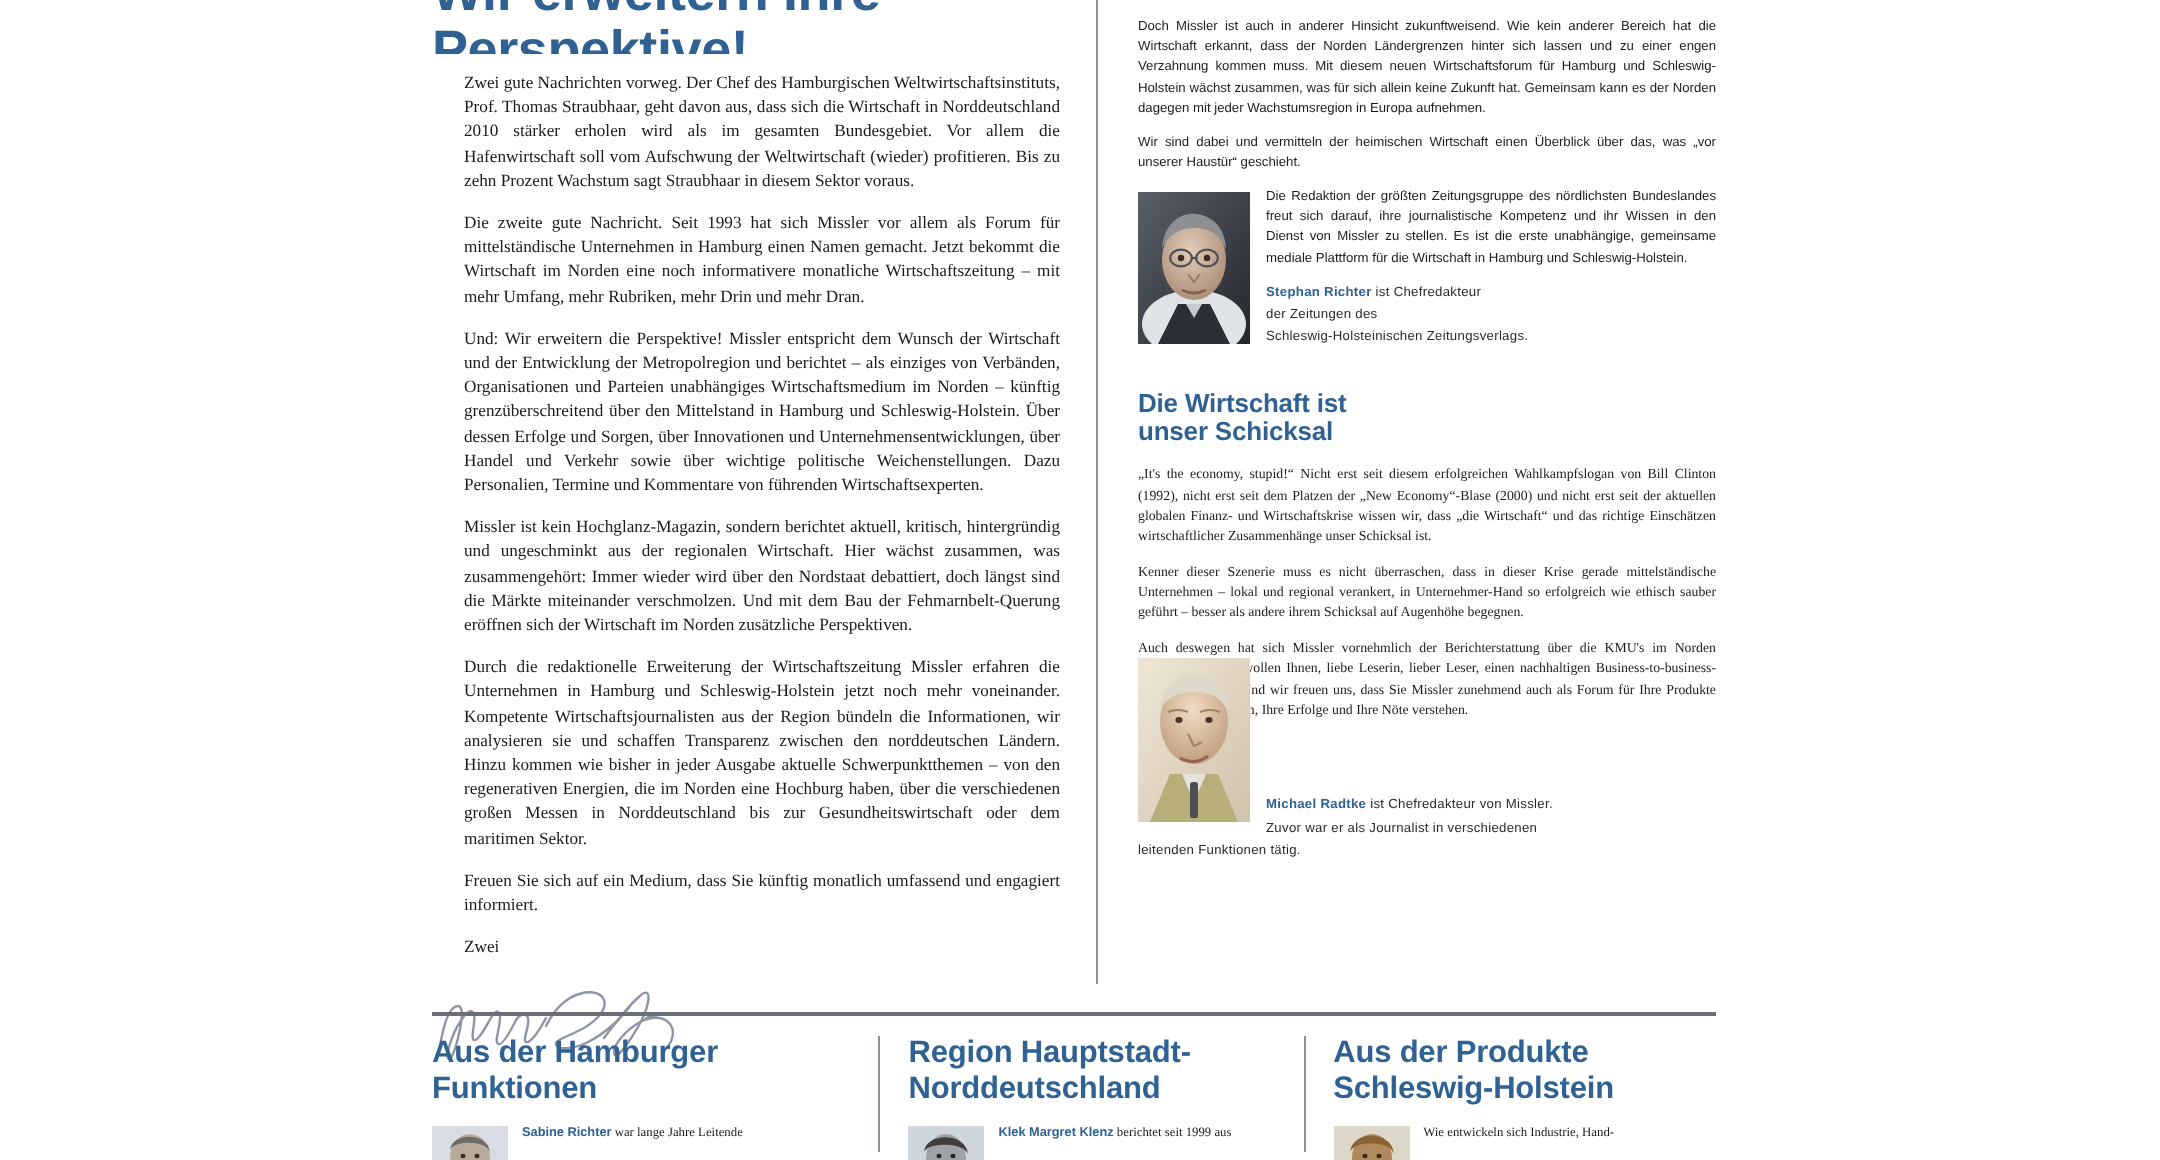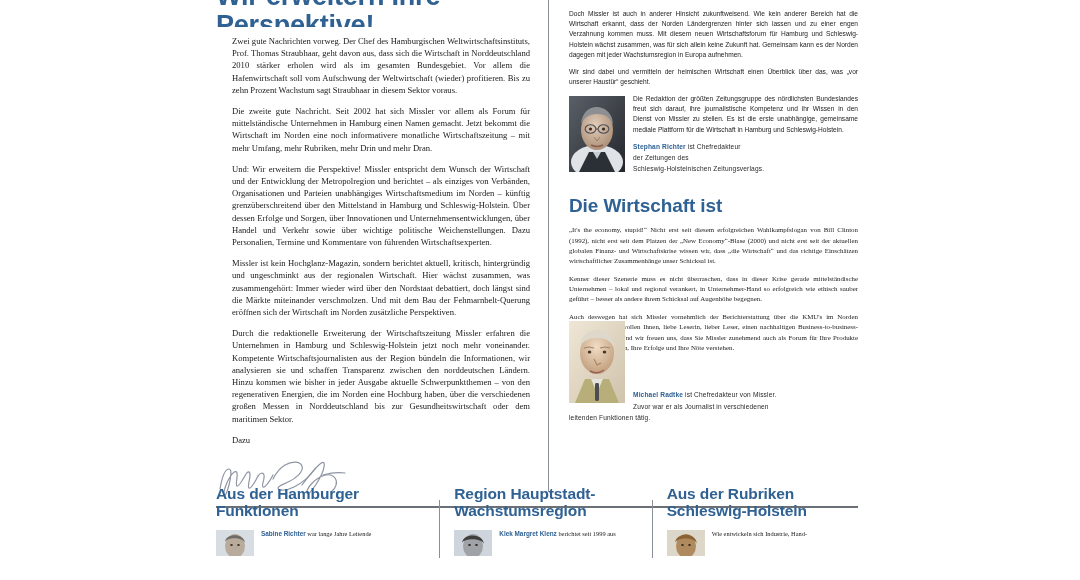--- a/index.html
+++ b/index.html
@@ -56,21 +56,21 @@
     margin-top: -18px;
     margin-bottom: 8px;
     height: 45px;
     overflow: hidden;
   }
 
   h2.subhead {
     color: #2f6193;
     font-family: "Liberation Sans", sans-serif;
     font-weight: 600;
-    font-size: 19px;
+    font-size: 13px;
     line-height: 1.14;
     margin: 0 0 9px 0;
     letter-spacing: -0.1px;
   }
 
   p.body-l {
     font-family: "Liberation Serif", serif;
     font-size: 8.6px;
     line-height: 1.42;
     color: #1a1a1a;
@@ -135,24 +135,23 @@
 
   
   .hrule {
     position: absolute;
     left: 216px; top: 506px;
     width: 642px; height: 2px;
     background: #6b7077;
   }
   .bottom-area {
     position: absolute;
-    left: 216px; top: 496px;
+    left: 216px; top: 518px;
     width: 642px; height: 62px;
     display: flex;
-    align-items: flex-end;
   }
   .bcol {
     position: relative;
     padding-right: 14px;
   }
   .bcol.c1 { width: 224px; }
   .bcol.c2 { width: 212px; padding-left: 14px; }
   .bcol.c3 { width: 206px; padding-left: 14px; }
   .bdiv {
     width: 1px; background: #8a8f96; height: 58px; flex: 0 0 1px;
@@ -192,25 +191,26 @@
 
     <div class="col-left">
       <div class="headline-clip">
         <h1 class="headline">
           <span>Wir erweitern Ihre</span><br>
           <span>Perspektive!</span>
         </h1>
       </div>
 
       <p class="body-l">Zwei gute Nachrichten vorweg. Der Chef des Hamburgischen Weltwirtschaftsinstituts, Prof. Thomas Straubhaar, geht davon aus, dass sich die Wirtschaft in Norddeutschland 2010 stärker erholen wird als im gesamten Bundesgebiet. Vor allem die Hafenwirtschaft soll vom Aufschwung der Weltwirtschaft (wieder) profitieren. Bis zu zehn Prozent Wachstum sagt Straubhaar in diesem Sektor voraus.</p>
-      <p class="body-l">Die zweite gute Nachricht. Seit 2002 hat sich Missler vor allem als Forum für mittelständische Unternehmen in Hamburg einen Namen gemacht. Jetzt bekommt die Wirtschaft im Norden eine noch informativere monatliche Wirtschaftszeitung – mit mehr Umfang, mehr Rubriken, mehr Drin und mehr Dran.</p>
+      <p class="body-l">Die zweite gute Nachricht. Seit 1993 hat sich Missler vor allem als Forum für mittelständische Unternehmen in Hamburg einen Namen gemacht. Jetzt bekommt die Wirtschaft im Norden eine noch informativere monatliche Wirtschaftszeitung – mit mehr Umfang, mehr Rubriken, mehr Drin und mehr Dran.</p>
       <p class="body-l">Und: Wir erweitern die Perspektive! Missler entspricht dem Wunsch der Wirtschaft und der Entwicklung der Metropolregion und berichtet – als einziges von Verbänden, Organisationen und Parteien unabhängiges Wirtschaftsmedium im Norden – künftig grenzüberschreitend über den Mittelstand in Hamburg und Schleswig-Holstein. Über dessen Erfolge und Sorgen, über Innovationen und Unternehmensentwicklungen, über Handel und Verkehr sowie über wichtige politische Weichenstellungen. Dazu Personalien, Termine und Kommentare von führenden Wirtschaftsexperten.</p>
       <p class="body-l">Missler ist kein Hochglanz-Magazin, sondern berichtet aktuell, kritisch, hintergründig und ungeschminkt aus der regionalen Wirtschaft. Hier wächst zusammen, was zusammengehört: Immer wieder wird über den Nordstaat debattiert, doch längst sind die Märkte miteinander verschmolzen. Und mit dem Bau der Fehmarnbelt-Querung eröffnen sich der Wirtschaft im Norden zusätzliche Perspektiven.</p>
       <p class="body-l">Durch die redaktionelle Erweiterung der Wirtschaftszeitung Missler erfahren die Unternehmen in Hamburg und Schleswig-Holstein jetzt noch mehr voneinander. Kompetente Wirtschaftsjournalisten aus der Region bündeln die Informationen, wir analysieren sie und schaffen Transparenz zwischen den norddeutschen Ländern. Hinzu kommen wie bisher in jeder Ausgabe aktuelle Schwerpunktthemen – von den regenerativen Energien, die im Norden eine Hochburg haben, über die verschiedenen großen Messen in Norddeutschland bis zur Gesundheitswirtschaft oder dem maritimen Sektor.</p>
-      <p class="body-l">Dazu</p>
+      <p class="body-l">Freuen Sie sich auf ein Medium, dass Sie künftig monatlich umfassend und engagiert informiert.</p>
+      <p class="body-l">Zwei</p>
 
       <div class="signature">
         <svg width="140" height="44" viewBox="0 0 140 44" aria-hidden="true">
           <g fill="none" stroke="#8e95a3" stroke-width="1.2" stroke-linecap="round" stroke-linejoin="round">
             <path d="M4 34 C6 22, 9 14, 13 14 C16 14, 15 22, 13 30 C11 38, 9 42, 8 40 C7 38, 10 28, 14 22 C17 17, 20 15, 21 18 C22 22, 19 30, 21 31 C23 32, 27 24, 30 19 C32 16, 34 16, 34 20 C34 25, 31 32, 33 33 C35 34, 39 27, 42 21"></path>
             <path d="M42 21 C44 18, 47 17, 48 20 C49 24, 45 31, 47 32 C49 33, 54 26, 57 20"></path>
             <path d="M57 24 C60 18, 64 13, 69 10 C76 6, 84 6, 86 11 C88 17, 79 24, 72 27 C66 30, 62 31, 62 33 C62 36, 70 36, 78 32 C86 28, 94 21, 99 14"></path>
             <path d="M86 30 C92 22, 99 13, 104 9 C107 6, 109 7, 108 12 C107 19, 100 30, 96 35 C93 39, 91 40, 91 37 C91 33, 97 26, 104 22 C110 19, 116 19, 119 23 C122 27, 120 33, 116 36"></path>
             <path d="M107 20 C114 18, 122 17, 129 18"></path>
           </g>
@@ -258,20 +258,21 @@
         <p class="byline">
           <b>Stephan Richter</b>
           <span>ist Chefredakteur</span><br>
           <span>der Zeitungen des</span><br>
           <span>Schleswig-Holsteinischen Zeitungsverlags.</span>
         </p>
       </div>
 
       <h2 class="subhead" style="margin-top:14px;">
         <span>Die Wirtschaft ist</span><br>
+        <span>unser Schicksal</span>
       </h2>
 
       <p class="body-r-serif">„It's the economy, stupid!“ Nicht erst seit diesem erfolgreichen Wahlkampfslogan von Bill Clinton (1992), nicht erst seit dem Platzen der „New Economy“-Blase (2000) und nicht erst seit der aktuellen globalen Finanz- und Wirtschaftskrise wissen wir, dass „die Wirtschaft“ und das richtige Einschätzen wirtschaftlicher Zusammenhänge unser Schicksal ist.</p>
       <p class="body-r-serif">Kenner dieser Szenerie muss es nicht überraschen, dass in dieser Krise gerade mittelständische Unternehmen – lokal und regional verankert, in Unternehmer-Hand so erfolgreich wie ethisch sauber geführt – besser als andere ihrem Schicksal auf Augenhöhe begegnen.</p>
 
       <div class="portrait-wrap">
         <p class="body-r-serif" style="margin-bottom:2px;">
           <span>Auch deswegen hat sich Missler vornehmlich der Berichterstattung über die KMU's im Norden verschrieben. Wir wollen Ihnen, liebe Leserin, lieber Leser, einen nachhaltigen Business-to-business-Mehrwert liefern. Und wir freuen uns, dass Sie Missler zunehmend auch als Forum für Ihre Produkte und Dienstleistungen, Ihre Erfolge und Ihre Nöte verstehen.</span>
         </p>
         <div class="portrait portrait2" style="margin-top:-34px;">
@@ -335,21 +336,21 @@
           <span>war lange Jahre Leitende</span>
         </p>
       </div>
     </div>
 
     <div class="bdiv"></div>
 
     <div class="bcol c2">
       <h3 class="bhead">
         <span>Region Hauptstadt-</span><br>
-        <span>Wachstumsregion</span>
+        <span>Norddeutschland</span>
       </h3>
       <div class="bitem">
         <div class="bthumb">
           <svg width="38" height="26" viewBox="0 0 38 26" aria-hidden="true">
             <rect width="38" height="26" fill="#cfd5dc"></rect>
             <ellipse cx="19" cy="16" rx="10" ry="12" fill="#9fa2a6"></ellipse>
             <path d="M8 13 C9 3, 29 3, 30 14 C28 8, 10 8, 8 13 Z" fill="#3f3e3d"></path>
             <ellipse cx="15.5" cy="15" rx="1.3" ry="1.1" fill="#2b2520"></ellipse>
             <ellipse cx="22.5" cy="15" rx="1.3" ry="1.1" fill="#2b2520"></ellipse>
           </svg>
@@ -358,21 +359,21 @@
           <b>Klek Margret Klenz</b>
           <span>berichtet seit 1999 aus</span>
         </p>
       </div>
     </div>
 
     <div class="bdiv"></div>
 
     <div class="bcol c3">
       <h3 class="bhead">
-        <span>Aus der Rubriken</span><br>
+        <span>Aus der Produkte</span><br>
         <span>Schleswig-Holstein</span>
       </h3>
       <div class="bitem">
         <div class="bthumb">
           <svg width="38" height="26" viewBox="0 0 38 26" aria-hidden="true">
             <rect width="38" height="26" fill="#ddd7c9"></rect>
             <ellipse cx="19" cy="16" rx="10" ry="12" fill="#b08a5f"></ellipse>
             <path d="M8 13 C9 2, 29 2, 30 14 C28 7, 10 7, 8 13 Z" fill="#8a6233"></path>
             <ellipse cx="15.5" cy="15" rx="1.3" ry="1.1" fill="#3a2a18"></ellipse>
             <ellipse cx="22.5" cy="15" rx="1.3" ry="1.1" fill="#3a2a18"></ellipse>

